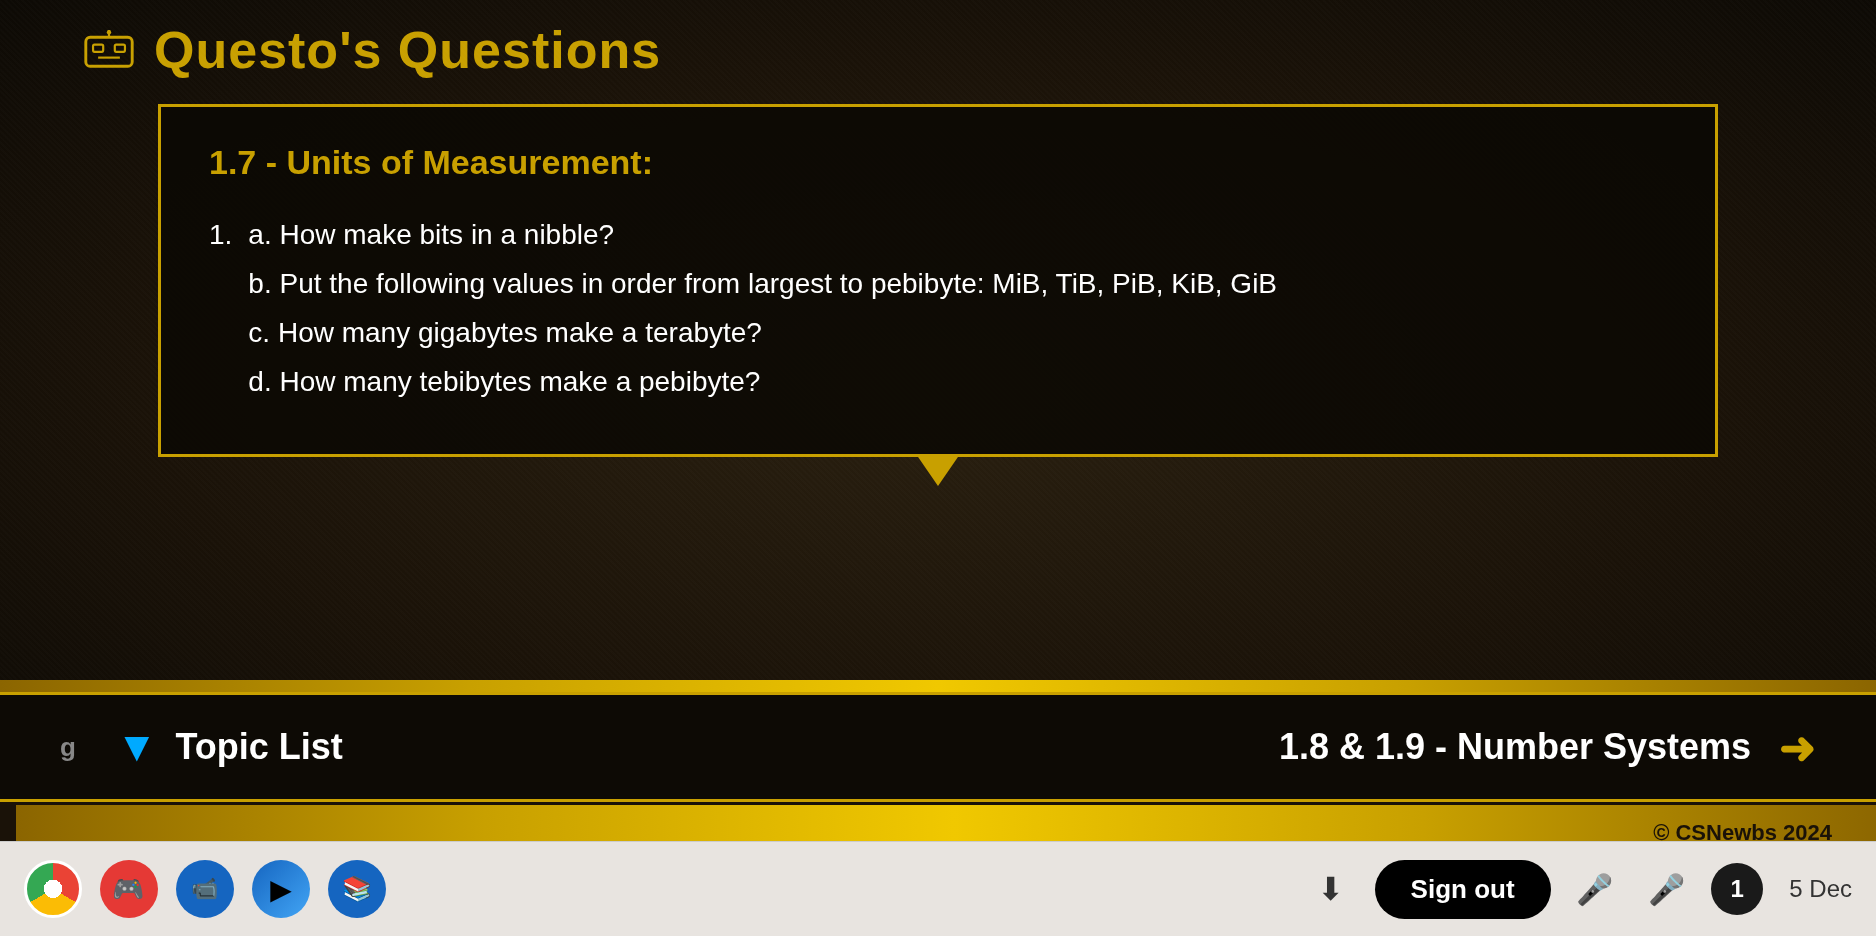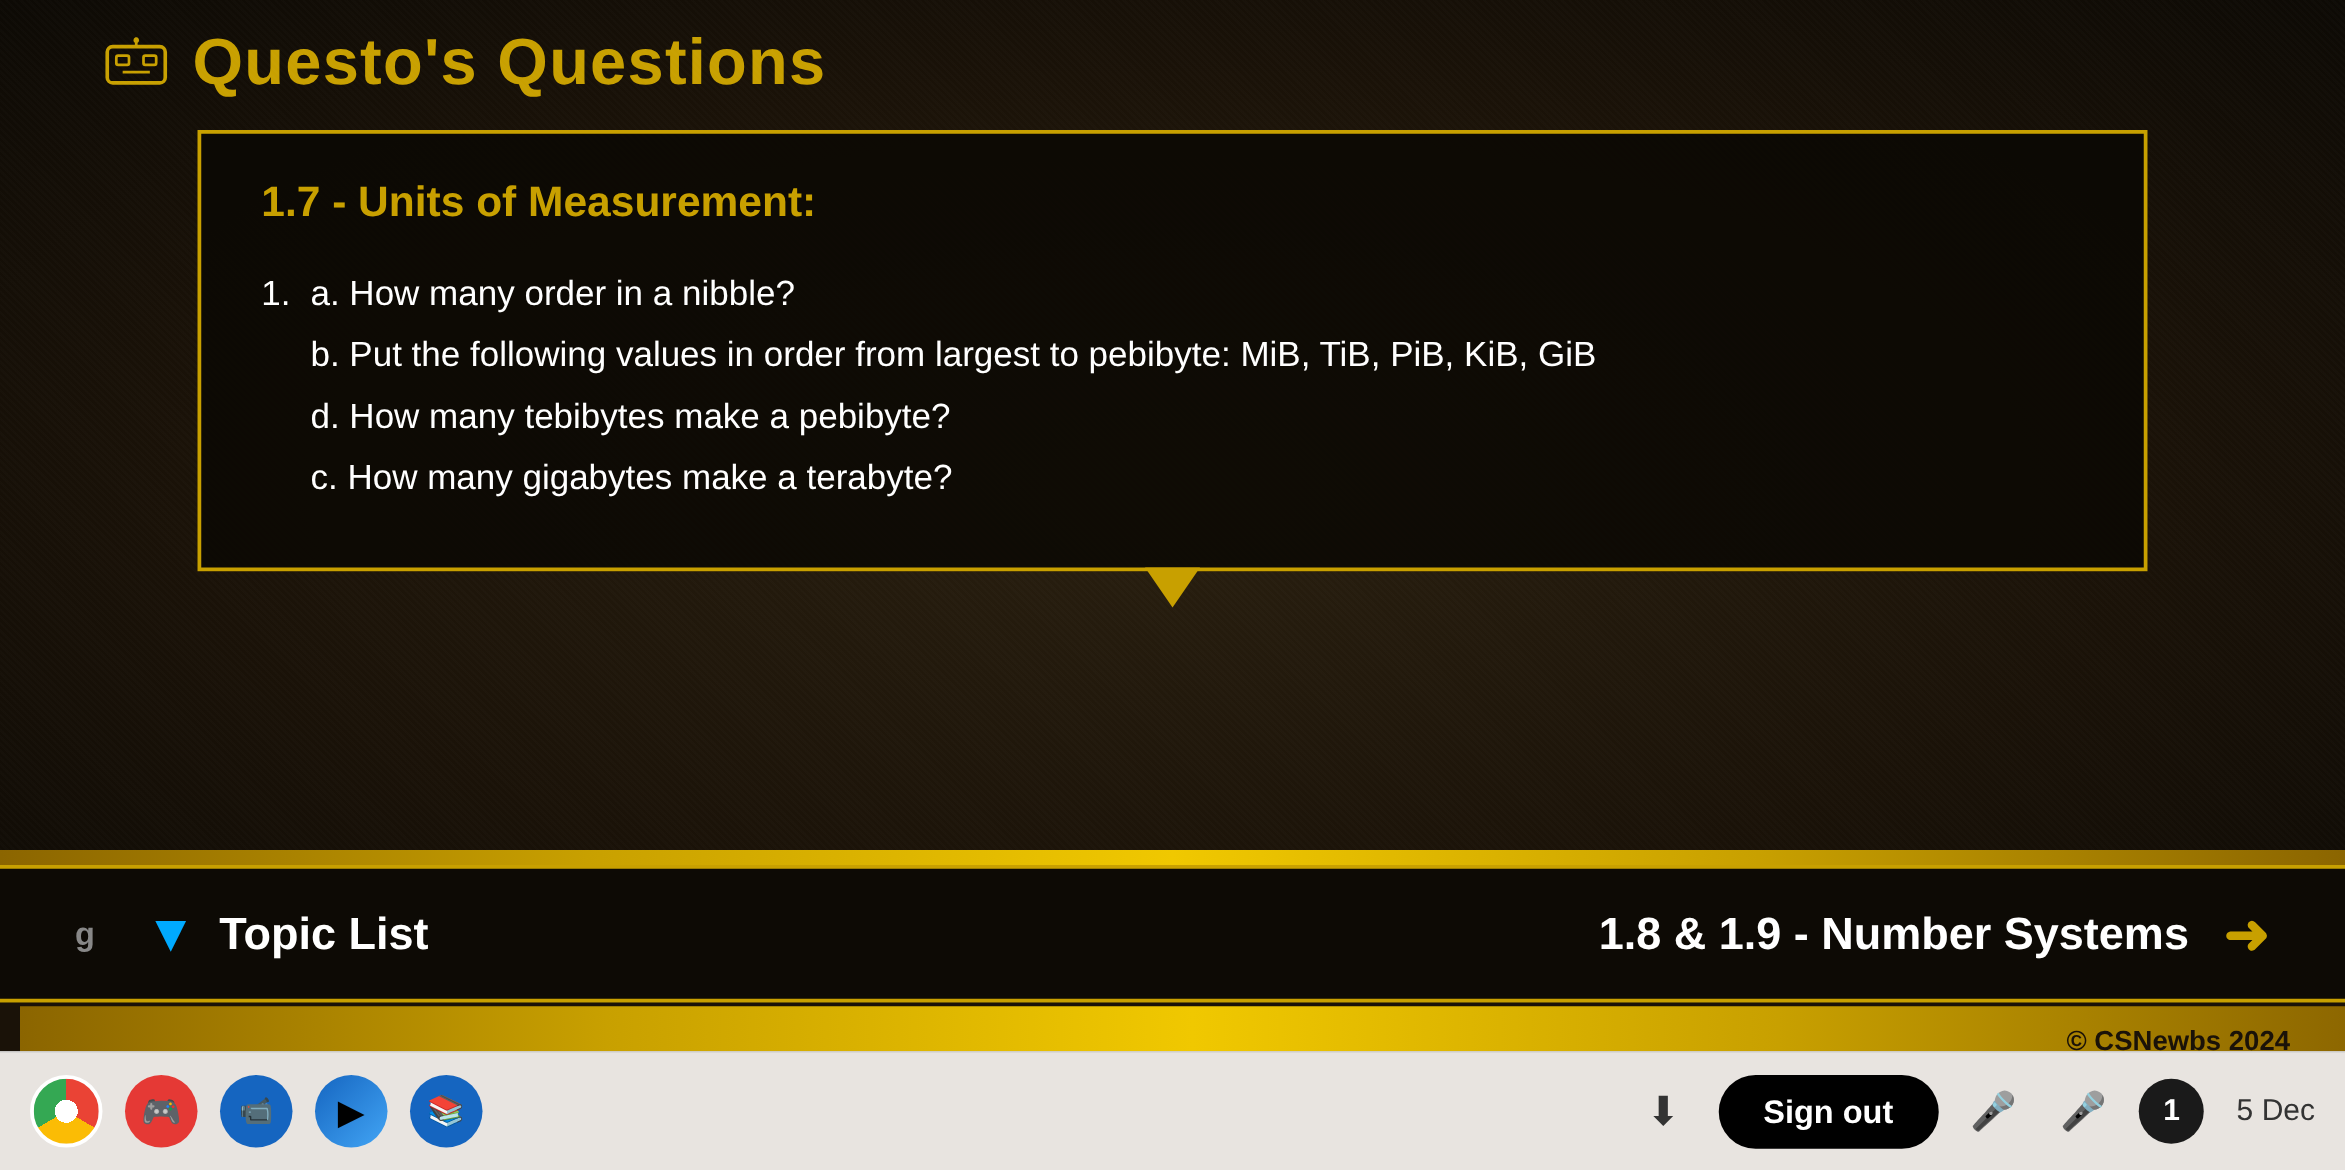--- a/index.html
+++ b/index.html
@@ -329,24 +329,24 @@
     </div>
     <h1 class="app-title">Questo's Questions</h1>
   </div>
 
   <div class="question-box">
     <div class="question-section-title">1.7 - Units of Measurement:</div>
     <div class="question-list">
       <div class="main-item">
         <span class="num">1.</span>
         <div>
-          <span class="sub-item">a. How many order in a nibble?</span>
+          <span class="sub-item">a. How make bits in a nibble?</span>
           <span class="sub-item">b. Put the following values in order from largest to pebibyte: MiB, TiB, PiB, KiB, GiB</span>
+          <span class="sub-item">c. How many gigabytes make a terabyte?</span>
           <span class="sub-item">d. How many tebibytes make a pebibyte?</span>
-          <span class="sub-item">c. How many gigabytes make a terabyte?</span>
         </div>
       </div>
     </div>
   </div>
 
   <div class="gold-divider"></div>
 
   <div class="nav-bar">
     <span class="nav-prev-label">g</span>
     <div class="nav-topic-list">

